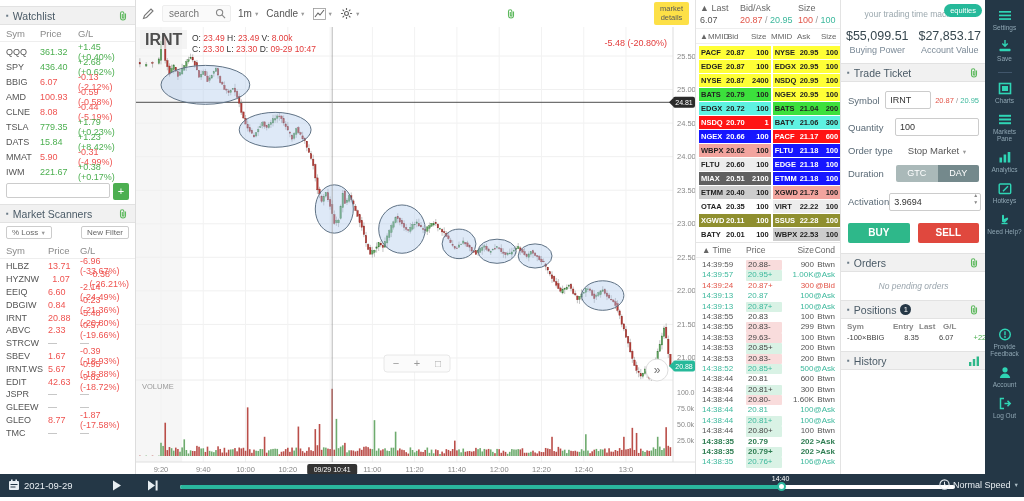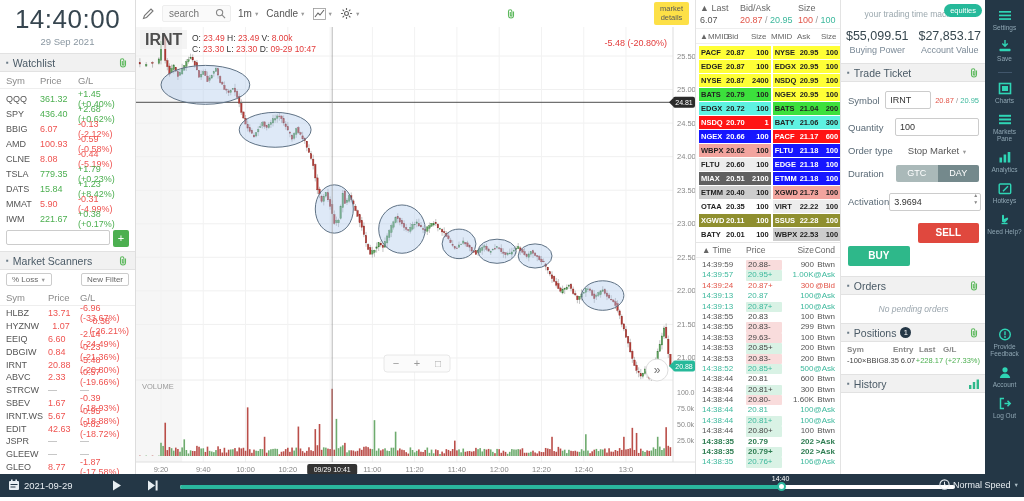--- a/index.html
+++ b/index.html
@@ -69,25 +69,25 @@
   #quote{font-size:7.5px;margin-left:4px;white-space:nowrap;}
   #ordertype{flex:1;text-align:center;font-size:9.5px;color:#555;}
   .dur-btn{flex:1;height:17px;color:#fff;font-size:9px;text-align:center;line-height:17px;}
   #gtc{background:#aab9b9;border-radius:2px 0 0 2px;}
   #day{background:#74898c;border-radius:0 2px 2px 0;}
   #act-wrap{position:relative;}
   #act-in{width:74px;padding-right:12px;}
   #act-spin{position:absolute;right:3px;top:1px;font-size:5px;color:#888;line-height:7px;}
   #buysell{display:flex;gap:8px;padding:0 7px;margin-top:12px;}
   .bs{flex:1;height:20px;border-radius:2px;color:#fff;font-size:10px;font-weight:bold;text-align:center;line-height:20px;}
-  #buy{background:#2eb88a;margin-top:23px;} #sell{background:#e0483e;}
+  #buy{background:#2eb88a;} #sell{background:#e0483e;}
   #no-orders{font-size:8.5px;color:#9aa5ad;font-style:italic;text-align:center;padding:9px 0;}
   #pos-badge{background:#253746;color:#fff;border-radius:50%;width:11px;height:11px;font-size:7.5px;line-height:11px;text-align:center;margin-left:4px;}
   .pos-h{display:flex;font-size:8px;color:#888;padding:3px 6px 1px 6px;font-weight:bold;}
-  .pos-r{display:flex;font-size:7.5px;color:#444;padding:1px 6px;white-space:nowrap;}
+  .pos-r{display:flex;font-size:7.5px;color:#444;padding:1px 6px;white-space:nowrap;gap:20px;}
   .p1{width:46px;} .p2{width:26px;} .p3{width:24px;} .p4{flex:1;}
   
   .nav-it{text-align:center;margin-top:9px;}
   .nav-it svg{display:block;margin:0 auto;}
   .nav-it .lb{font-size:6.5px;color:#8fa6b3;margin-top:2px;line-height:7px;}
   #nav-divider{width:14px;height:1px;background:#41566b;margin:10px auto 0 auto;}
   #nav-spacer{height:84px;}
   
   #bottom-bar .dt{position:absolute;left:24px;top:6px;color:#e8eef2;font-size:9.5px;}
   #pb-track{position:absolute;left:180px;top:11px;width:775px;height:4px;background:#fff;border-radius:2px;}
@@ -96,24 +96,20 @@
   #pb-label{position:absolute;top:-10px;font-size:7px;color:#fff;transform:translateX(-50%);}
   #speed{position:absolute;right:5px;top:5px;color:#e8eef2;font-size:9px;display:flex;align-items:center;gap:3px;}
   svg{overflow:visible;}
 </style>
 </head>
 <body>
 
 <div id="app">
 
   <div class="col" id="left-col">
-    <div id="clock">
-      <div class="t">14:40:00</div>
-      <div class="d">29 Sep 2021</div>
-    </div>
     <div class="sec-head" style="margin-top:6px;">
       <span class="bullet">▪</span>
       <span>Watchlist</span>
       <span class="grow"></span>
       <svg width="12" height="12" viewBox="0 0 12 12">
           <path d="M8.5 3.5v4a2.5 2.5 0 01-5 0v-4a1.7 1.7 0 013.4 0v3.8a.8.8 0 01-1.6 0V4" fill="none" stroke="#5cb85c" stroke-width="1.1"></path>
         </svg>
     </div>
     <div class="tbl-head">
       <span class="c1">Sym</span>

